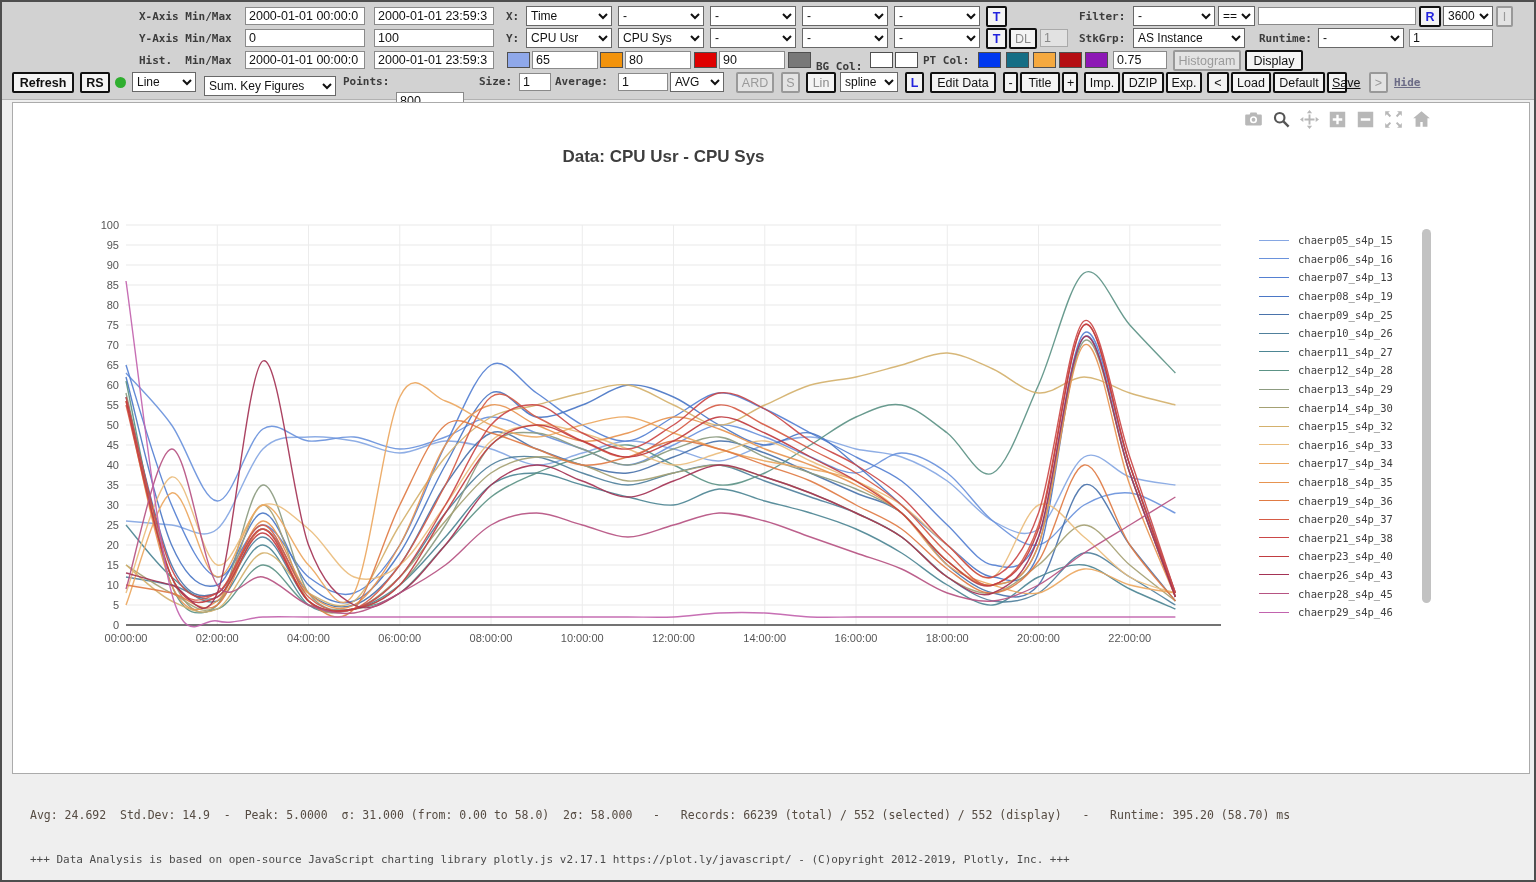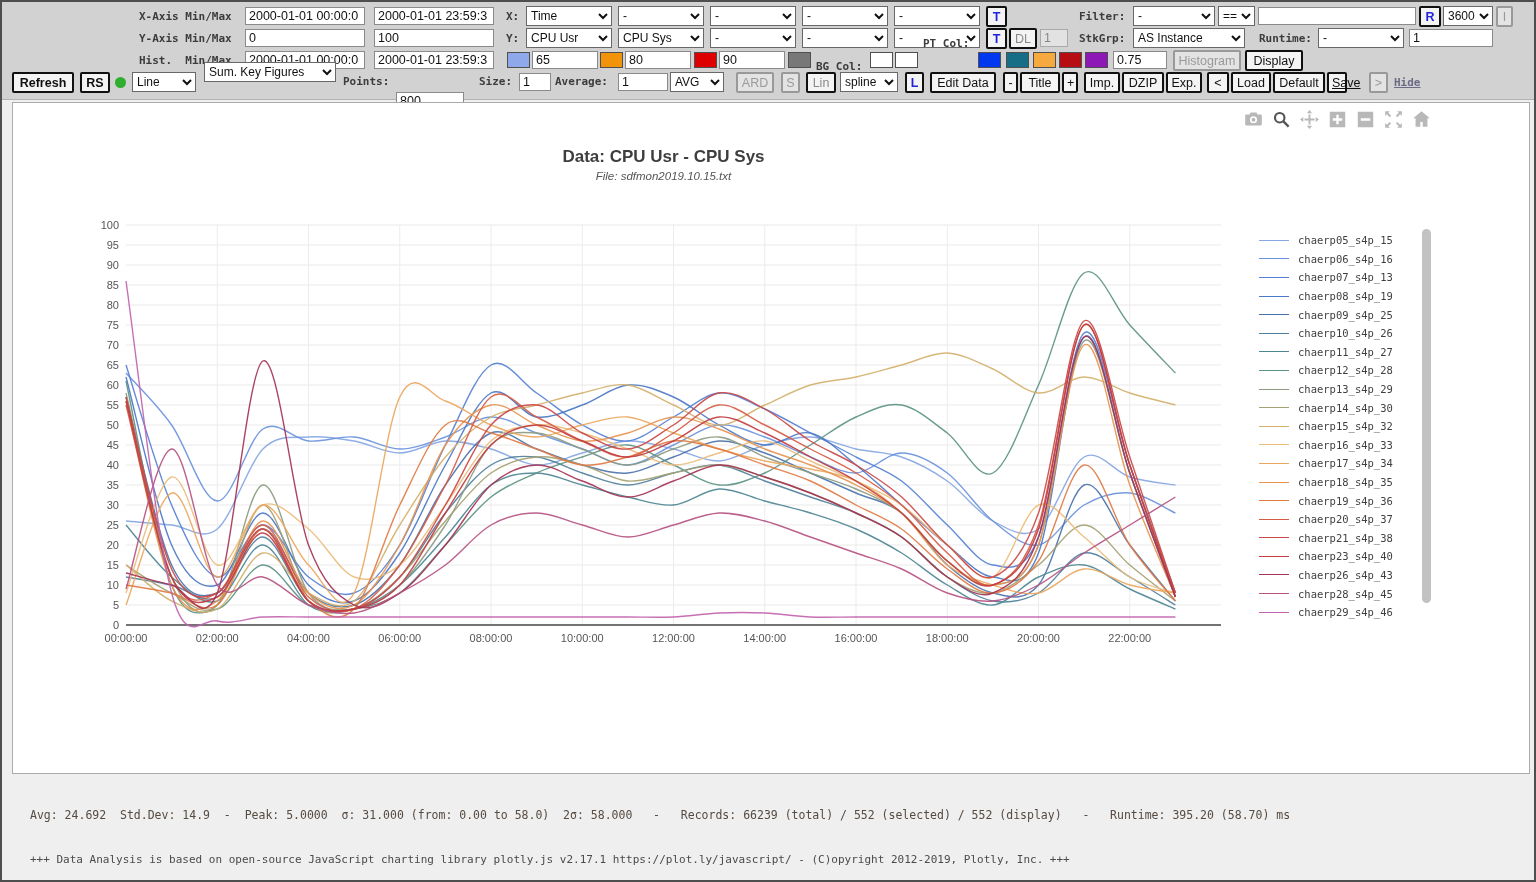--- a/index.html
+++ b/index.html
@@ -90,35 +90,35 @@
   <span class="sw" style="left: 505px; top: 50px; background: rgb(143, 168, 234);" id="sw-th1"></span>
   <input class="tb-input" style="left: 530px; top: 49px; width: 58px;" value="65">
   <span class="sw" style="left: 598px; top: 50px; background: rgb(242, 147, 12);" id="sw-th2"></span>
   <input class="tb-input" style="left: 623px; top: 49px; width: 58px;" value="80">
   <span class="sw" style="left: 692px; top: 50px; background: rgb(222, 0, 0);" id="sw-th3"></span>
   <input class="tb-input" style="left: 717px; top: 49px; width: 58px;" value="90">
   <span class="sw" style="left: 786px; top: 50px; background: rgb(120, 120, 120);" id="sw-gray"></span>
   <div class="tb-label" style="left:814px;top:55px;">BG Col:</div>
   <span class="sw" style="left: 868px; top: 50px; background: rgb(255, 255, 255);" id="sw-bg1"></span>
   <span class="sw" style="left: 893px; top: 50px; background: rgb(255, 255, 255);" id="sw-bg2"></span>
-  <div class="tb-label" style="left:921px;top:32px;">PT Col:</div>
+  <div class="tb-label" style="left:921px;top:49px;">PT Col:</div>
   <span class="sw" style="left: 976px; top: 50px; background: rgb(0, 56, 240);" id="sw-pt1"></span>
   <span class="sw" style="left: 1004px; top: 50px; background: rgb(21, 110, 133);" id="sw-pt2"></span>
   <span class="sw" style="left: 1031px; top: 50px; background: rgb(245, 169, 63);" id="sw-pt3"></span>
   <span class="sw" style="left: 1057px; top: 50px; background: rgb(181, 13, 18);" id="sw-pt4"></span>
   <span class="sw" style="left: 1083px; top: 50px; background: rgb(141, 24, 181);" id="sw-pt5"></span>
   <input class="tb-input" style="left: 1111px; top: 49px; width: 46px;" value="0.75">
   <button class="tb-btn dis" style="left:1171px;top:48px;width:68px;">Histogram</button>
   <button class="tb-btn" style="left:1243px;top:48px;width:58px;">Display</button>
 
   <button class="tb-btn" style="left:10px;top:70px;width:62px;font-weight:700;">Refresh</button>
   <button class="tb-btn" style="left:78px;top:70px;width:30px;font-weight:700;">RS</button>
   <span class="dot" style="left:113px;top:75px;"></span>
   <select class="tb-sel" style="left:130px;top:70px;width:64px;"><option>Line</option></select>
-  <select class="tb-sel" style="left:202px;top:60px;width:132px;"><option>Sum. Key Figures</option></select>
+  <select class="tb-sel" style="left:202px;top:74px;width:132px;"><option>Sum. Key Figures</option></select>
   <div class="tb-label" style="left:341px;top:70px;">Points:</div>
   <input class="tb-input" style="left: 394px; top: 71px; width: 60px; margin-top: 19px;" value="800">
   <div class="tb-label" style="left:477px;top:70px;">Size:</div>
   <input class="tb-input" style="left: 517px; top: 71px; width: 24px;" value="1">
   <div class="tb-label" style="left:553px;top:70px;">Average:</div>
   <input class="tb-input" style="left: 616px; top: 71px; width: 42px;" value="1">
   <select class="tb-sel" style="left:668px;top:70px;width:54px;"><option>AVG</option></select>
   <button class="tb-btn dis" style="left:734px;top:70px;width:38px;">ARD</button>
   <button class="tb-btn dis" style="left:779px;top:70px;width:19px;">S</button>
   <button class="tb-btn semi" style="left:804px;top:70px;width:30px;">Lin</button>
@@ -158,21 +158,20 @@
         <path fill="#b8b8b8" d="M1.5 1.5h13v13h-13v-13zM4 7v2h8V7H4z"></path>
       </svg>
     <svg class="mb" viewBox="0 0 16 16">
         <path fill="#b8b8b8" d="M1 1h4L3.6 2.4 6 4.8 4.8 6 2.4 3.6 1 5V1zm14 0v4l-1.4-1.4L11.2 6 10 4.8l2.4-2.4L11 1h4zM1 15v-4l1.4 1.4L4.8 10 6 11.2l-2.4 2.4L5 15H1zm14 0h-4l1.4-1.4-2.4-2.4L11.2 10l2.4 2.4L15 11v4z"></path>
       </svg>
     <svg class="mb" viewBox="0 0 16 16">
         <path fill="#b8b8b8" d="M8 1 1 7h2v7h4v-4h2v4h4V7h2L8 1z"></path>
       </svg>
   </div>
   <div class="chart-title">Data: CPU Usr - CPU Sys</div>
-  <div class="chart-sub">File: sdfmon2019.10.15.txt</div>
   <svg id="plot-svg" width="1160" height="445">
       <text x="56" y="414" text-anchor="end" fill="#555" font-size="11px" font-family="&quot;Liberation Sans&quot;,sans-serif">0</text>
       <line x1="63" y1="390" x2="1158" y2="390" stroke="#e9e9e9" stroke-width="1"></line>
       <text x="56" y="394" text-anchor="end" fill="#555" font-size="11px" font-family="&quot;Liberation Sans&quot;,sans-serif">5</text>
       <line x1="63" y1="370" x2="1158" y2="370" stroke="#e9e9e9" stroke-width="1"></line>
       <text x="56" y="374" text-anchor="end" fill="#555" font-size="11px" font-family="&quot;Liberation Sans&quot;,sans-serif">10</text>
       <line x1="63" y1="350" x2="1158" y2="350" stroke="#e9e9e9" stroke-width="1"></line>
       <text x="56" y="354" text-anchor="end" fill="#555" font-size="11px" font-family="&quot;Liberation Sans&quot;,sans-serif">15</text>
       <line x1="63" y1="330" x2="1158" y2="330" stroke="#e9e9e9" stroke-width="1"></line>
       <text x="56" y="334" text-anchor="end" fill="#555" font-size="11px" font-family="&quot;Liberation Sans&quot;,sans-serif">20</text>

